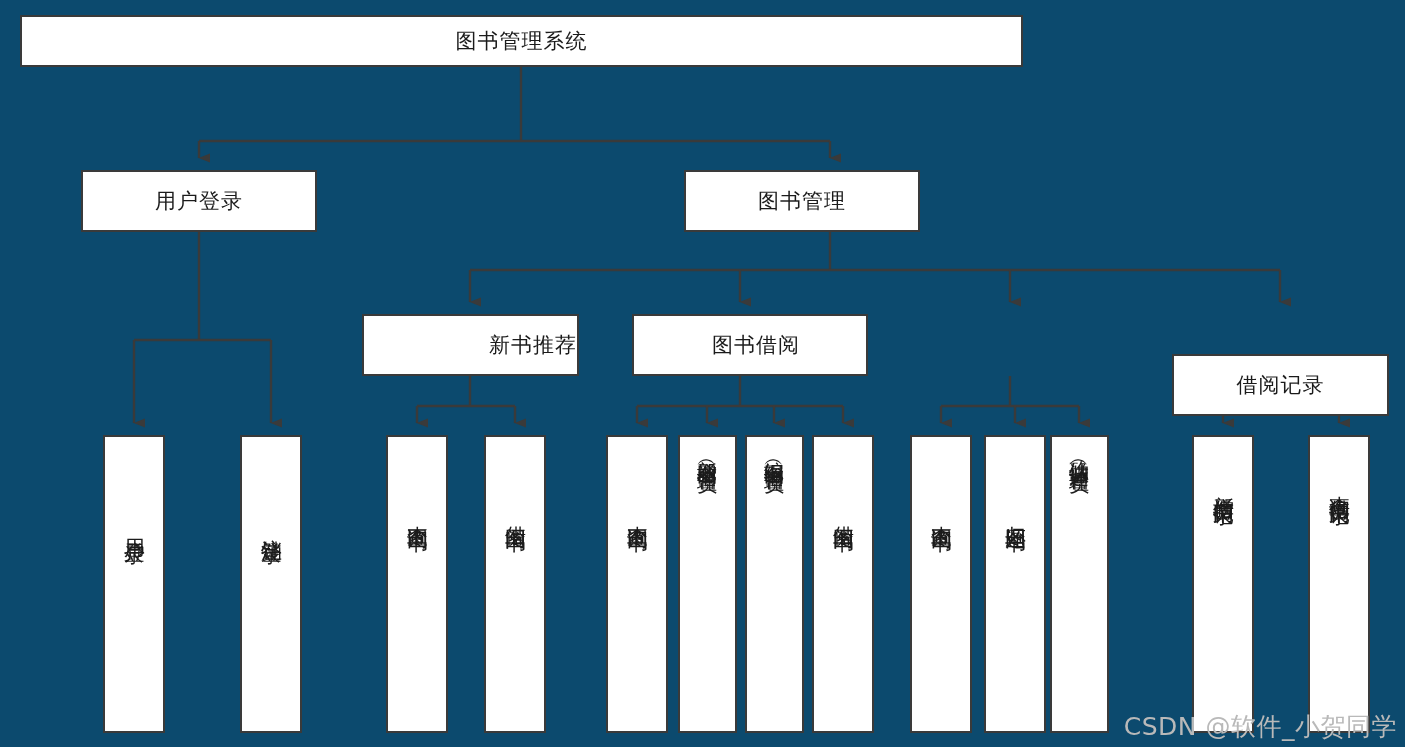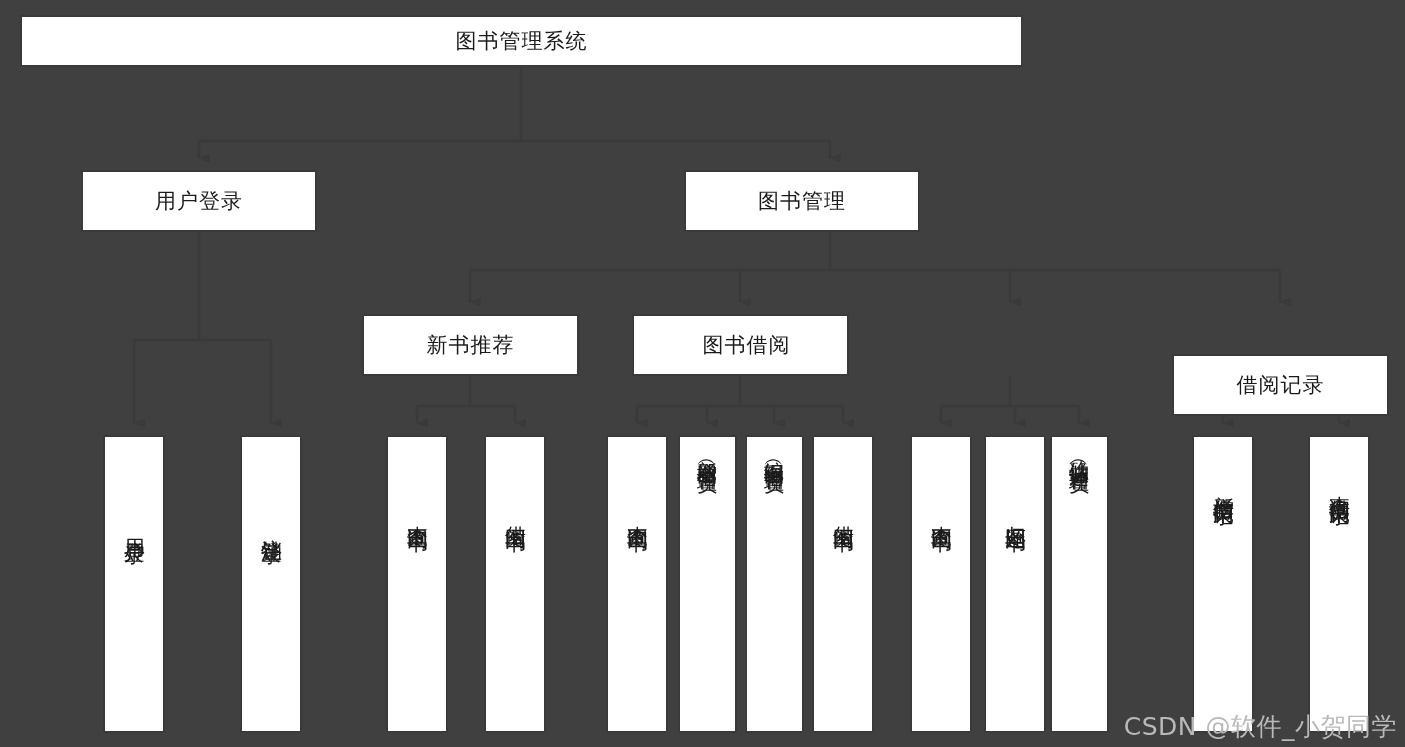--- a/index.html
+++ b/index.html
@@ -8,21 +8,21 @@
     padding: 0;
     background: #ffffff;
   }
   body {
     font-family: "DejaVu Sans", "Liberation Sans", sans-serif;
   }
   #canvas {
     position: relative;
     width: 1405px;
     height: 747px;
-    background: #404040;
+    background: #0c4a6e;
     overflow: hidden;
   }
   svg.wires {
     position: absolute;
     left: 0;
     top: 0;
     width: 1405px;
     height: 747px;
     pointer-events: none;
   }
@@ -135,24 +135,24 @@
     <span class="label">图书管理系统</span>
   </div>
 
   <div class="node horiz" style="left:81px; top:170px; width:236px; height:62px;">
     <span class="label">用户登录</span>
   </div>
   <div class="node horiz" style="left:684px; top:170px; width:236px; height:62px;">
     <span class="label">图书管理</span>
   </div>
 
-  <div class="node horiz" style="left:362px; top:314px; width:217px; height:62px;">
+  <div class="node horiz" style="left:362px; top:314px; width:217px; height:62px;justify-content:flex-end;">
     <span class="label">新书推荐</span>
   </div>
-  <div class="node horiz" style="left:632px; top:314px; width:217px; height:62px;padding-left:12px;">
+  <div class="node horiz" style="left:632px; top:314px; width:236px; height:62px;padding-left:12px;">
     <span class="label">图书借阅</span>
   </div>
   <div class="node horiz" style="left:1172px; top:314px; width:217px; height:62px;margin-top:40px;">
     <span class="label">借阅记录</span>
   </div>
 
   <div class="node vert" style="left:103px; top:435px; width:62px; height:298px; padding-top:85px;">
     <span class="label">用户登录</span>
   </div>
   <div class="node vert" style="left:240px; top:435px; width:62px; height:298px; padding-top:85px;">

